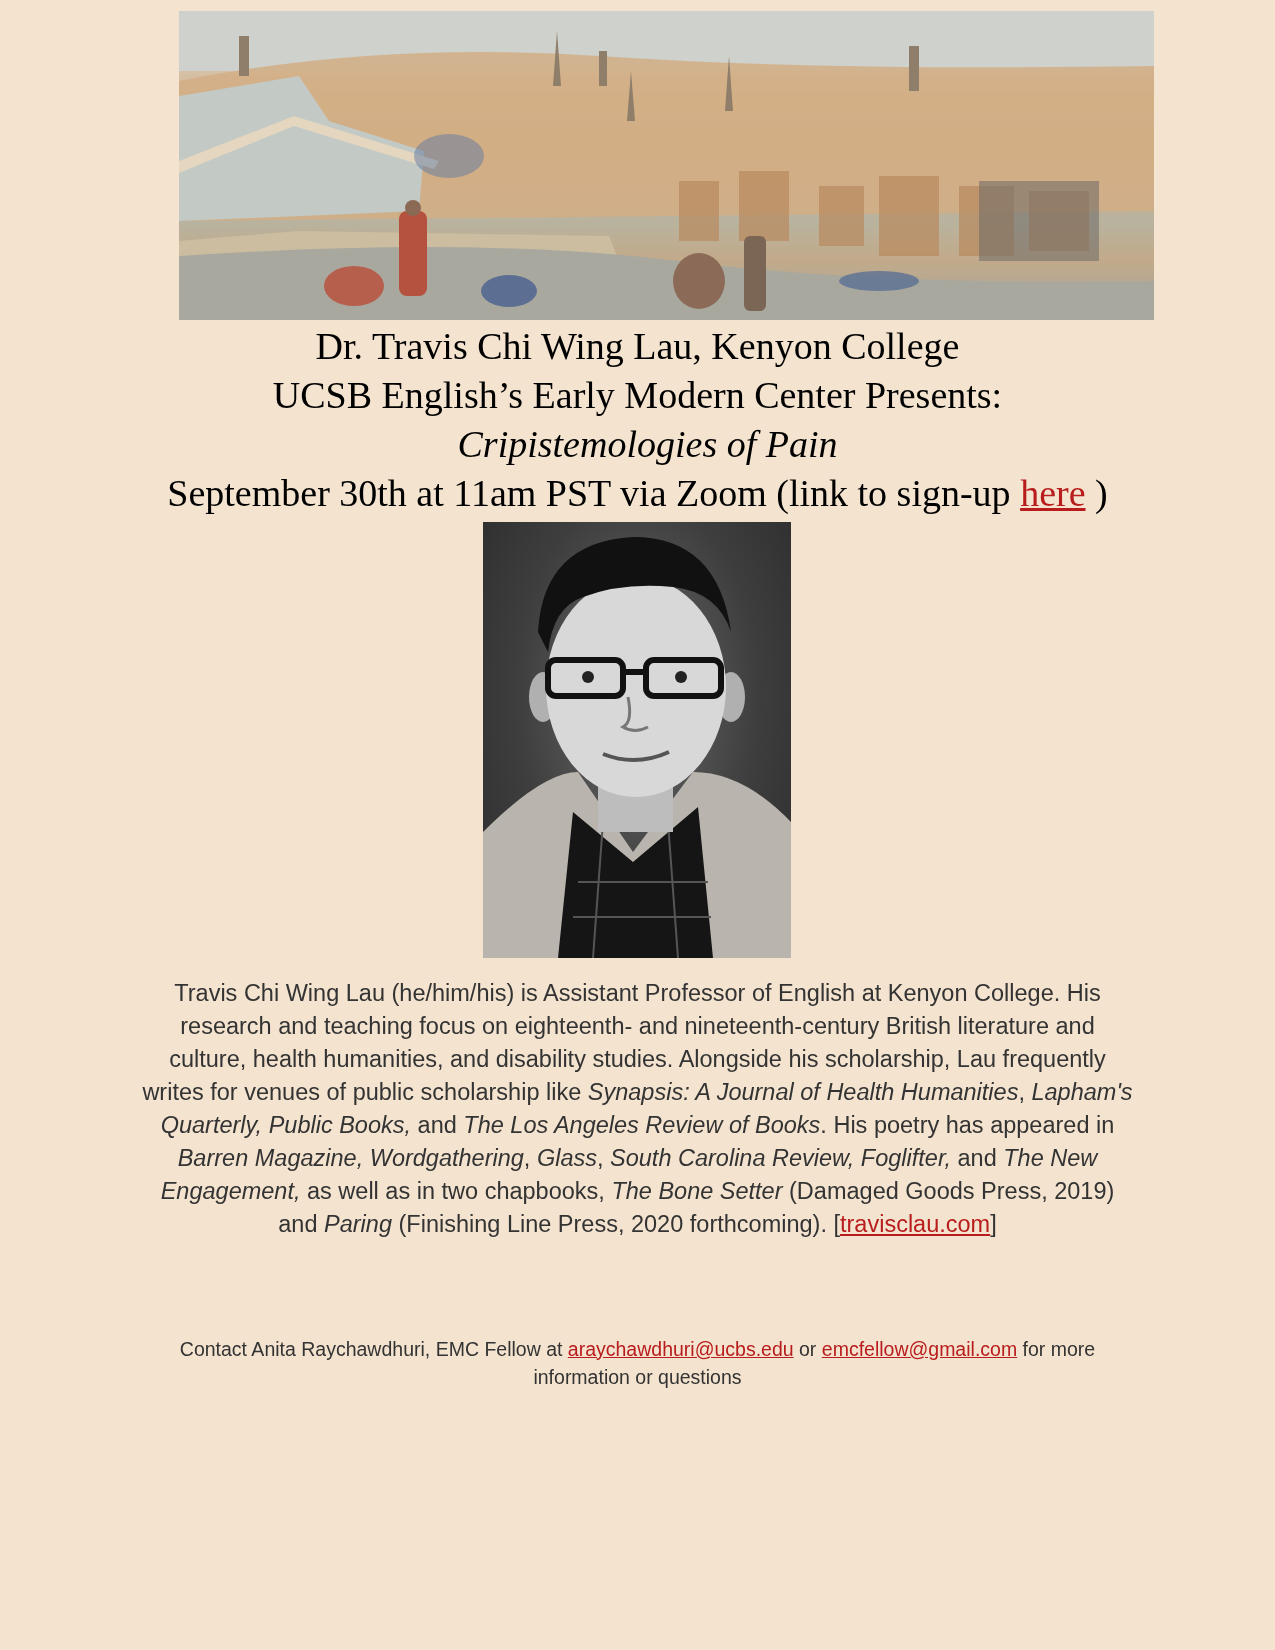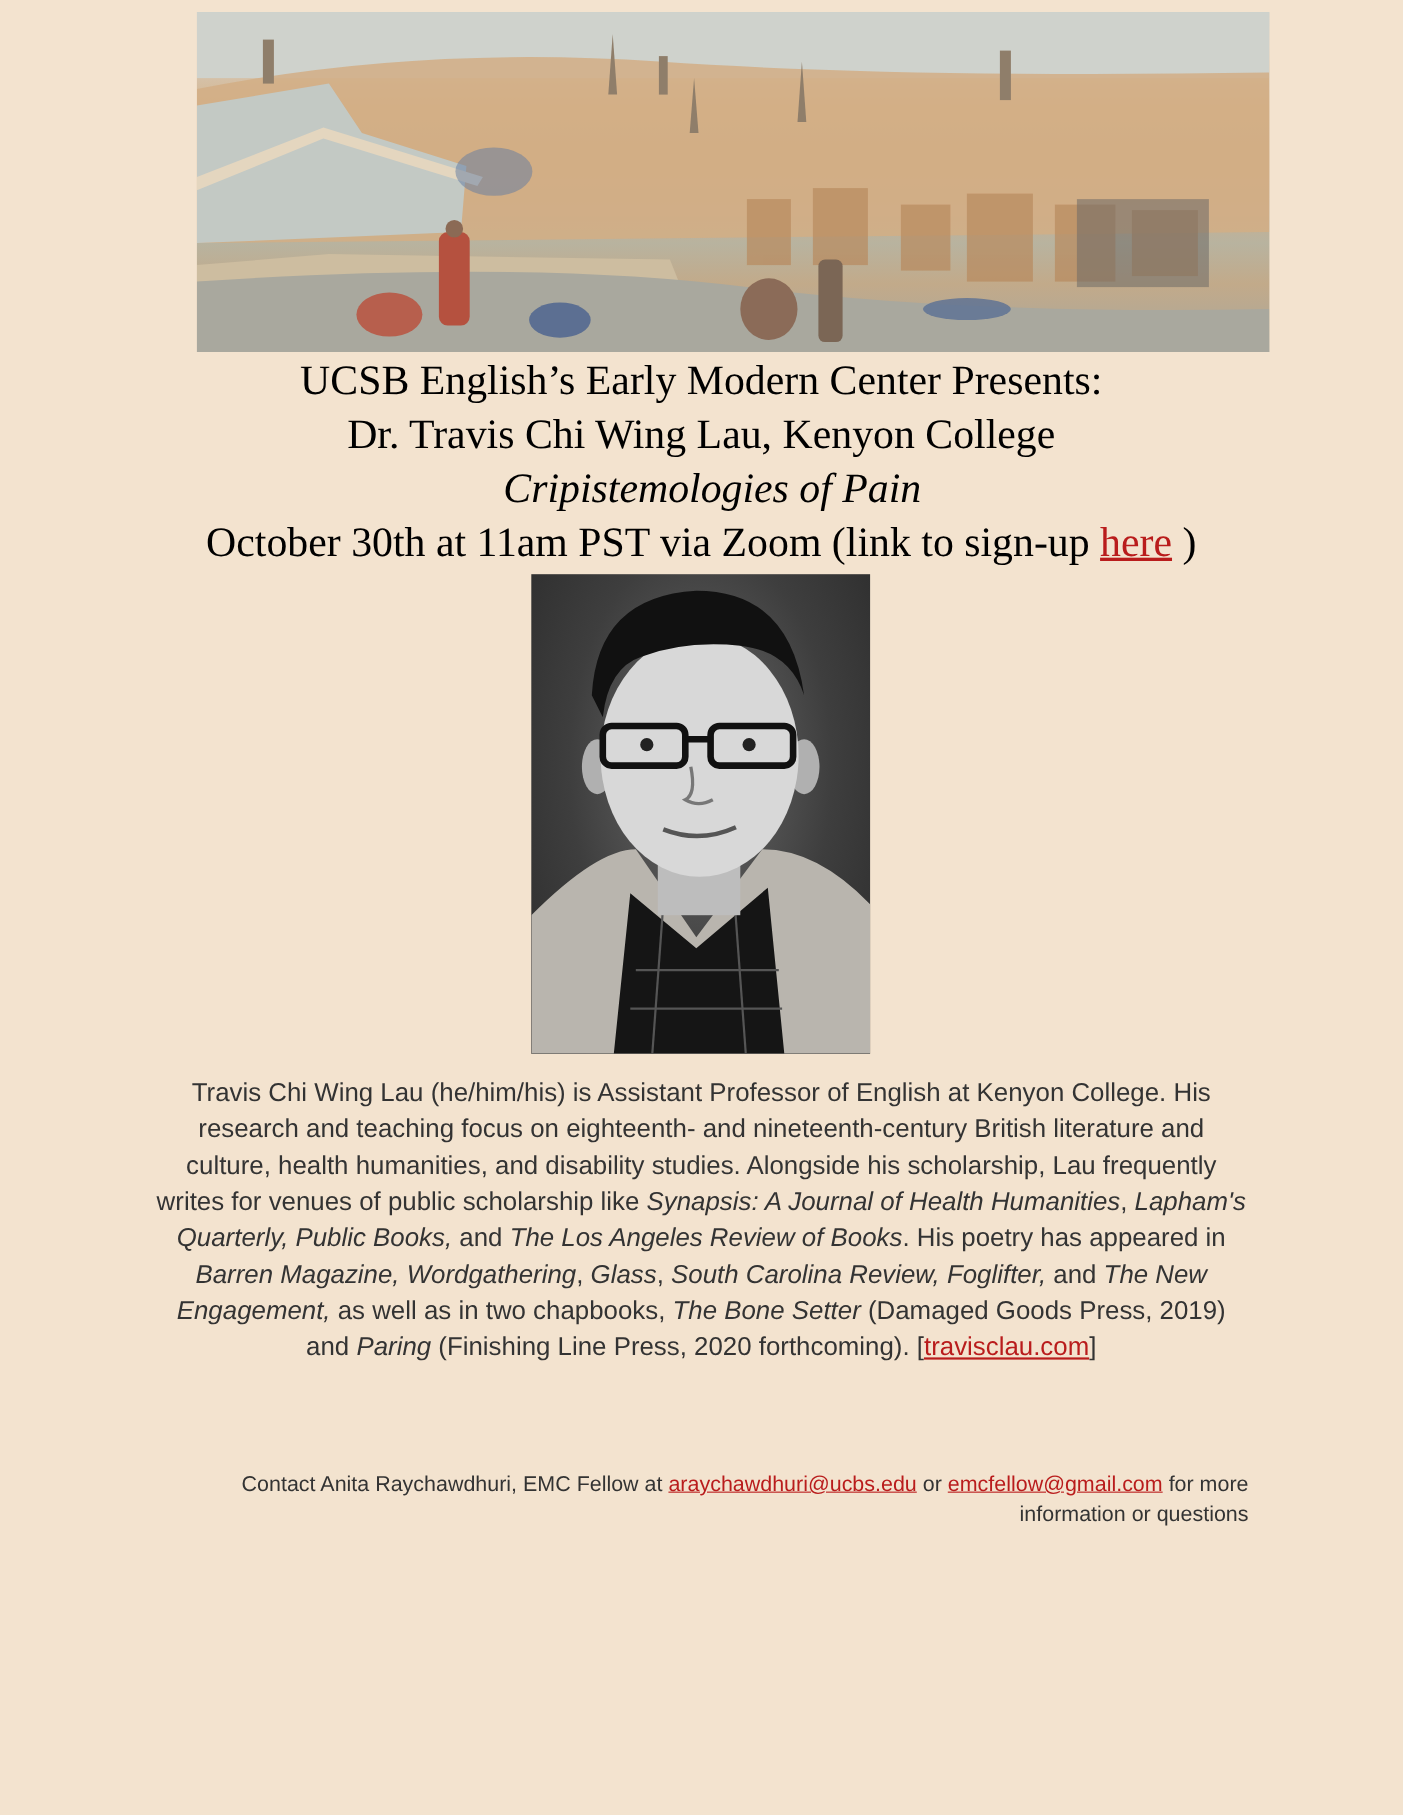--- a/index.html
+++ b/index.html
@@ -34,21 +34,21 @@
   .portrait svg { width: 100%; height: 100%; display: block; }
   .bio {
     position: absolute; left: 140px; width: 995px; top: 977px;
     text-align: center;
     font-family: "Liberation Sans", "DejaVu Sans", sans-serif;
     font-size: 23.5px; line-height: 33px; color: #333;
   }
   .bio em { }
   .contact {
     position: absolute; left: 140px; width: 995px; top: 1335px;
-    text-align: right;
+    text-align: center;
     font-family: "Liberation Sans", "DejaVu Sans", sans-serif;
     font-size: 19.5px; line-height: 28px; color: #333;
   }
 </style>
 </head>
 <body>
 
 <div class="banner" aria-label="Hand-colored engraving panorama of an early modern city with river, bridge, spires and figures in the foreground">
   <svg viewBox="0 0 975 309" preserveAspectRatio="none">
 
@@ -87,24 +87,24 @@
     <ellipse cx="175" cy="275" rx="30" ry="20" fill="#b75f4d"></ellipse>
     <ellipse cx="330" cy="280" rx="28" ry="16" fill="#5c6f92"></ellipse>
     <ellipse cx="520" cy="270" rx="26" ry="28" fill="#8b6b58"></ellipse>
     <rect x="565" y="225" width="22" height="75" fill="#7b6655" rx="6"></rect>
     <ellipse cx="700" cy="270" rx="40" ry="10" fill="#5a6f94" opacity="0.8"></ellipse>
     <ellipse cx="270" cy="145" rx="35" ry="22" fill="#5f79a2" opacity="0.5"></ellipse>
   </svg>
 </div>
 
 <div class="titles">
+  <span class="line">Dr. Travis Chi Wing Lau, Kenyon College</span>
   <span class="line">UCSB English’s Early Modern Center Presents:</span>
-  <span class="line">Dr. Travis Chi Wing Lau, Kenyon College</span>
   <span class="line it">Cripistemologies of Pain</span>
-  <span class="line"><span>October 30th at 11am PST via Zoom (link to sign-up </span><a class="lnk" href="#">here</a><span> )</span></span>
+  <span class="line"><span>September 30th at 11am PST via Zoom (link to sign-up </span><a class="lnk" href="#">here</a><span> )</span></span>
 </div>
 
 <div class="portrait" aria-label="Black-and-white headshot of Travis Chi Wing Lau wearing glasses, plaid shirt and knit cardigan">
   <svg viewBox="0 0 308 436">
 
     <path d="M0 310 Q60 250 95 250 L150 330 L210 250 Q260 250 308 300 L308 436 L0 436 Z" fill="#b9b5ae"></path>
 
     <path d="M90 290 L150 340 L215 285 L230 436 L75 436 Z" fill="#151515"></path>
     <g stroke="#555" stroke-width="2">
       <line x1="95" y1="360" x2="225" y2="360"></line>

